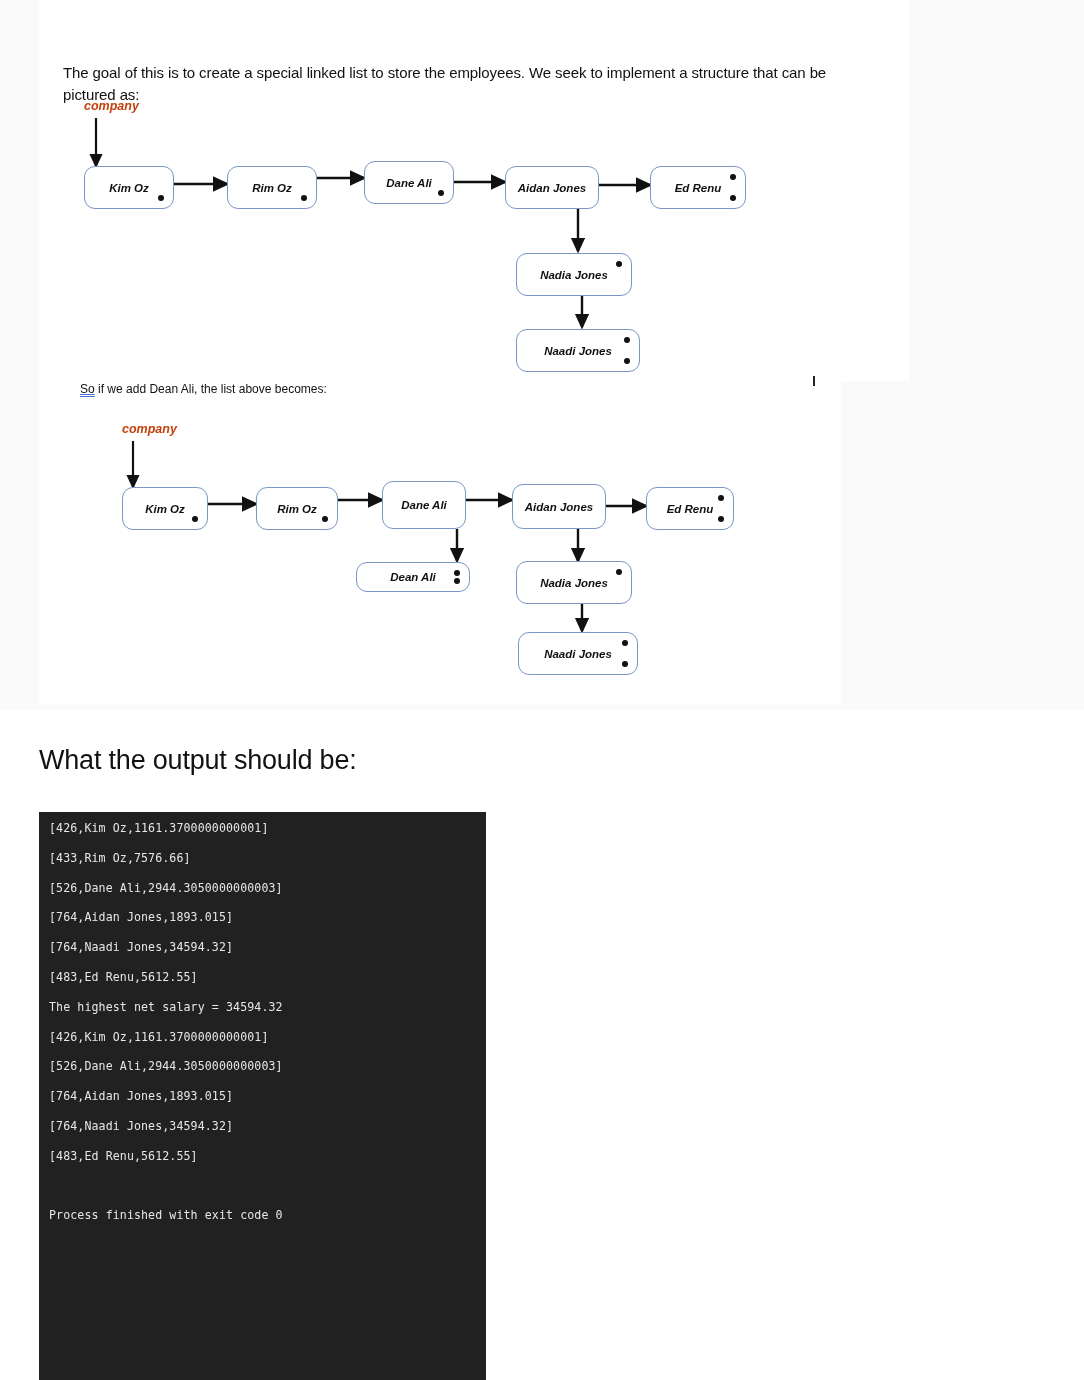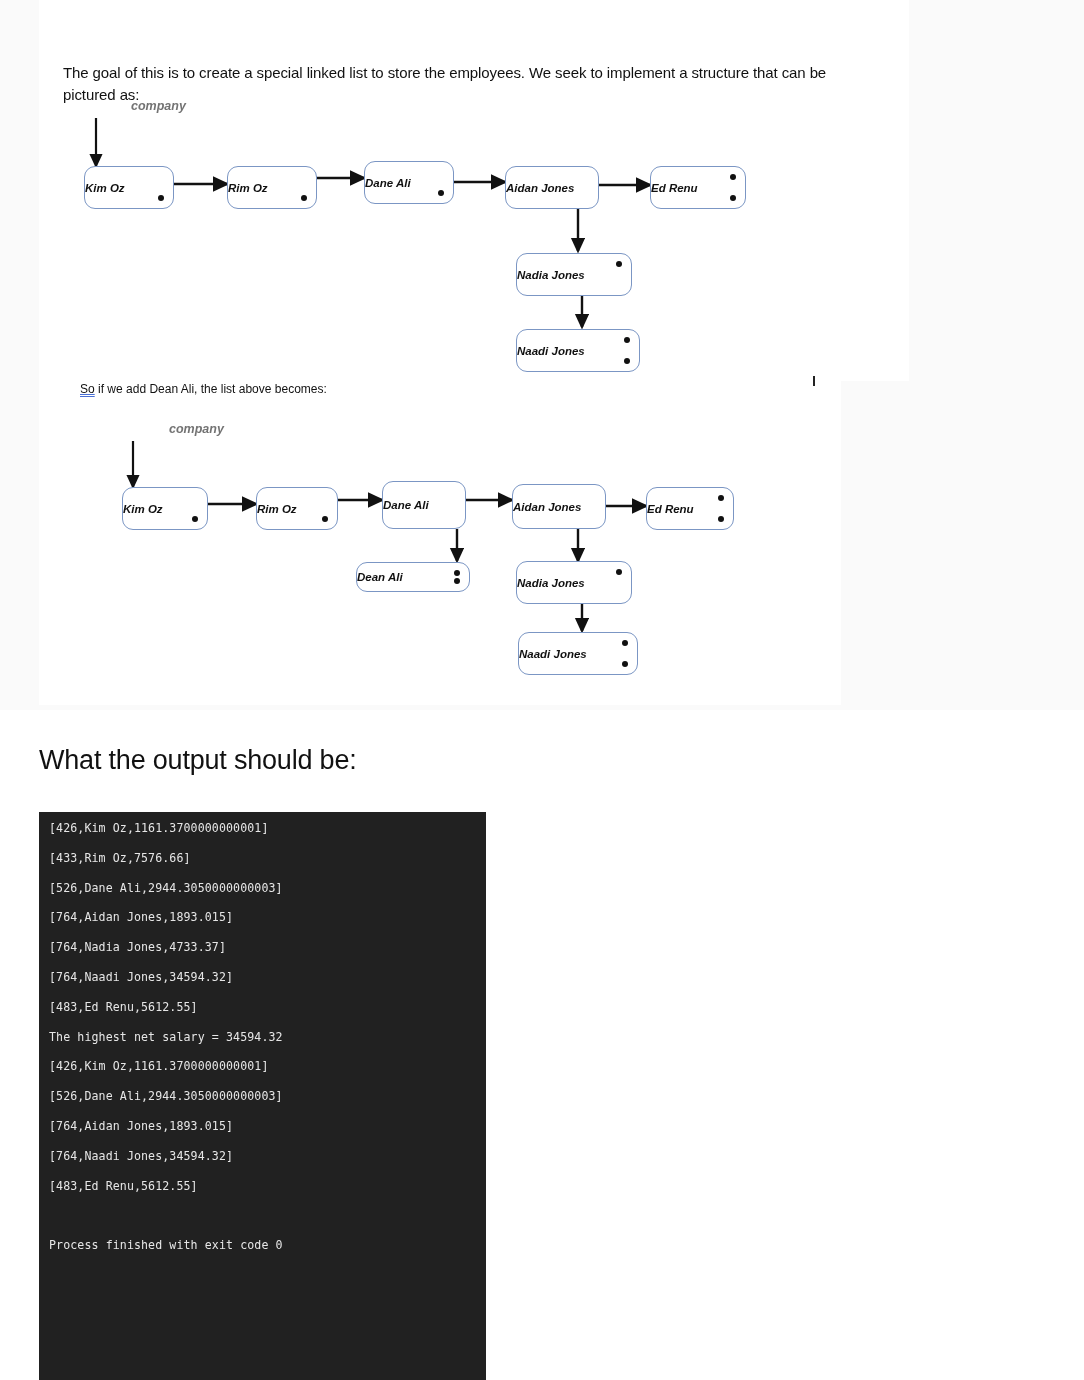--- a/index.html
+++ b/index.html
@@ -52,33 +52,33 @@
   }
 
   
   .diagram { position: absolute; }
 
   .company-label {
     position: absolute;
     font-style: italic;
     font-weight: bold;
     font-size: 12.5px;
-    color: #737373;
+    color: #c2410c;
     white-space: nowrap;
-    margin-left: 47px;
   }
 
   .node {
     position: absolute;
     border: 1.6px solid #7b96c4;
     border-radius: 11px;
     background: #ffffff;
     box-sizing: border-box;
     display: flex;
     align-items: center;
+    justify-content: center;
   }
   .node-label {
     font-style: italic;
     font-weight: bold;
     font-size: 11.5px;
     color: #111111;
     white-space: nowrap;
     text-align: center;
   }
   .dot {
@@ -283,21 +283,20 @@
   </div>
 
   <div class="output-heading">What the output should be:</div>
 
   <div class="console">
     <div>
         <div class="console-line">[426,Kim Oz,1161.3700000000001]</div>
         <div class="console-line">[433,Rim Oz,7576.66]</div>
         <div class="console-line">[526,Dane Ali,2944.3050000000003]</div>
         <div class="console-line">[764,Aidan Jones,1893.015]</div>
-        <div class="console-line">[764,Nadia Jones,4733.37]</div>
         <div class="console-line">[764,Naadi Jones,34594.32]</div>
         <div class="console-line">[483,Ed Renu,5612.55]</div>
         <div class="console-line">The highest net salary = 34594.32</div>
         <div class="console-line">[426,Kim Oz,1161.3700000000001]</div>
         <div class="console-line">[526,Dane Ali,2944.3050000000003]</div>
         <div class="console-line">[764,Aidan Jones,1893.015]</div>
         <div class="console-line">[764,Naadi Jones,34594.32]</div>
         <div class="console-line">[483,Ed Renu,5612.55]</div>
         <div class="console-line blank">&nbsp;</div>
         <div class="console-line">Process finished with exit code 0</div>

